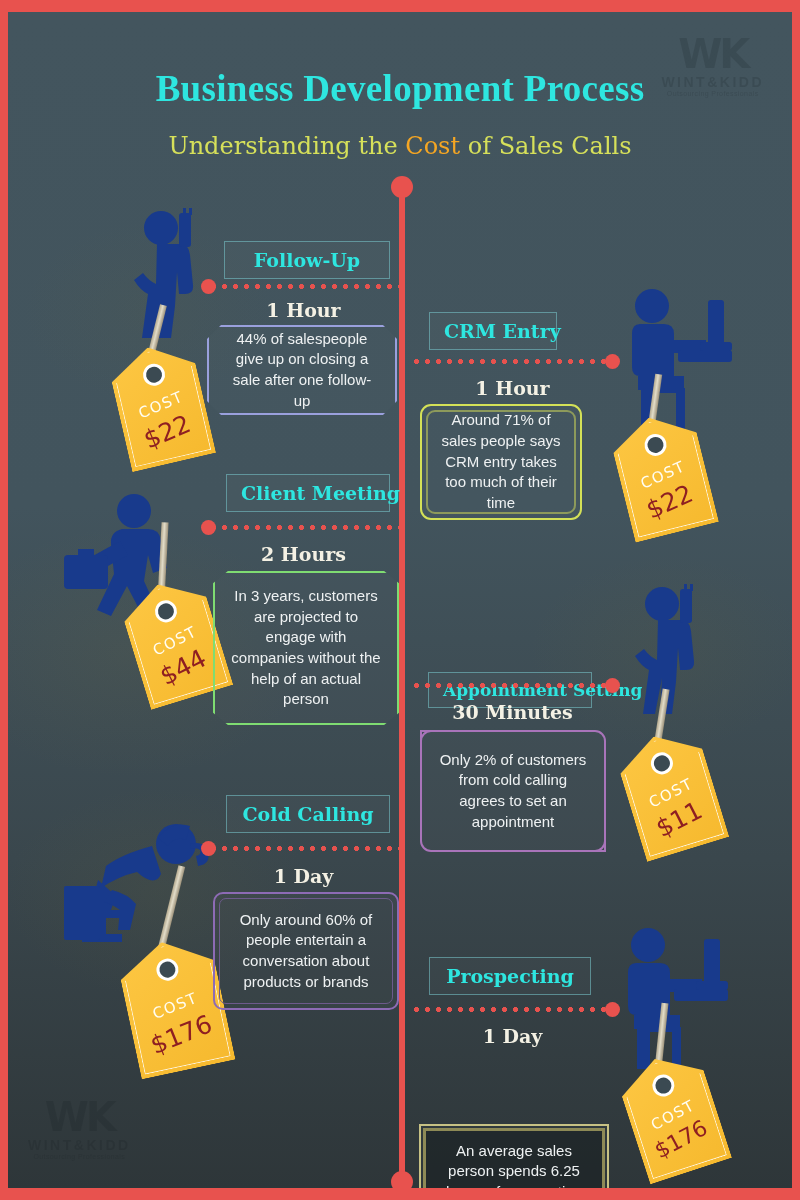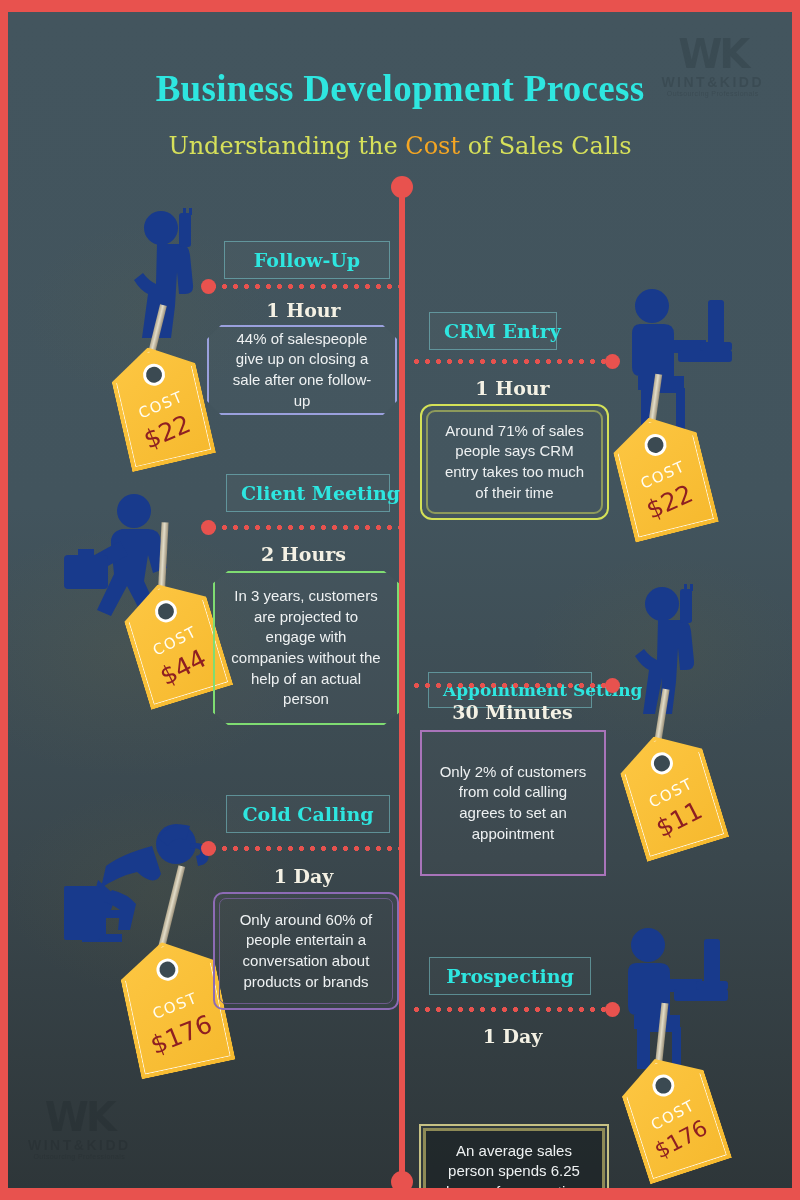--- a/index.html
+++ b/index.html
@@ -204,21 +204,21 @@
     <div class="str" style="transform:rotate(22deg);"></div>
     <div class="body"></div>
     <div class="hole"></div>
     <div class="cost">COST</div>
     <div class="price">$22</div>
   </div>
   <div class="label-box" style="left:421px;top:300px;width:128px;">CRM Entry</div>
   <div class="dotline" style="left:403px;top:347px;width:197px;"></div>
   <div class="dot" style="left:597px;top:342px;"></div>
   <div class="time" style="left:407px;top:365px;width:195px;">1 Hour</div>
-  <div class="fact f-dbl-yg" style="left:412px;top:392px;width:189px;height:116px;">Around 71% of sales people says CRM entry takes too much of their time</div>
+  <div class="fact f-dbl-yg" style="left:412px;top:392px;width:162px;height:116px;border-radius:11px;">Around 71% of sales people says CRM entry takes too much of their time</div>
 
   <div class="person" style="left:50px;top:477px;">
     <svg width="145" height="160" viewBox="0 0 145 160">
       <g fill="#183a8c">
         <circle cx="76" cy="22" r="17"></circle>
         <path d="M64 40 h26 q11 0 13 11 l6 28 -14 5 -5 -18 -4 26 18 40 -13 7 -22 -42 -16 30 -14 -6 17 -36 -3 -30 q-1 -12 11 -15 z"></path>
         <path d="M62 52 l-40 22 8 14 40 -22 z"></path>
         <rect x="6" y="66" width="44" height="34" rx="4"></rect>
         <rect x="20" y="60" width="16" height="9"></rect>
       </g>
@@ -252,21 +252,21 @@
     <div class="str" style="transform:rotate(26deg);height:62px;top:-48px;"></div>
     <div class="body"></div>
     <div class="hole"></div>
     <div class="cost">COST</div>
     <div class="price">$11</div>
   </div>
   <div class="label-box" style="left:420px;top:660px;width:164px;font-size:17px;">Appointment Setting</div>
   <div class="dotline" style="left:403px;top:671px;width:197px;"></div>
   <div class="dot" style="left:597px;top:666px;"></div>
   <div class="time" style="left:407px;top:689px;width:195px;">30 Minutes</div>
-  <div class="fact f-purple" style="left:412px;top:718px;width:186px;height:146px;">Only 2% of customers from cold calling agrees to set an appointment</div>
+  <div class="fact f-purple" style="left:412px;top:718px;width:186px;height:122px;border-radius:11px;">Only 2% of customers from cold calling agrees to set an appointment</div>
 
   <div class="person" style="left:42px;top:790px;">
     <svg width="170" height="140" viewBox="0 0 170 140">
       <g fill="#183a8c">
         <circle cx="126" cy="42" r="20"></circle>
         <path d="M108 36 q14 -18 32 -12 l-4 14 q-12 -4 -18 6 z"></path>
         <path d="M140 42 q14 -4 18 8 q3 12 -10 14 l-2 -10 q6 -1 4 -6 q-3 -3 -9 -1 z"></path>
         <path d="M102 44 q-30 8 -46 20 l-5 22 q18 -12 36 -16 q18 16 24 2 q-5 -16 -9 -28 z"></path>
         <path d="M48 78 l-10 38 h20 l8 -22 z"></path>
         <path d="M62 88 q16 4 24 14 l-6 26 h-12 l2 -20 q-8 -6 -16 -8 z"></path>

